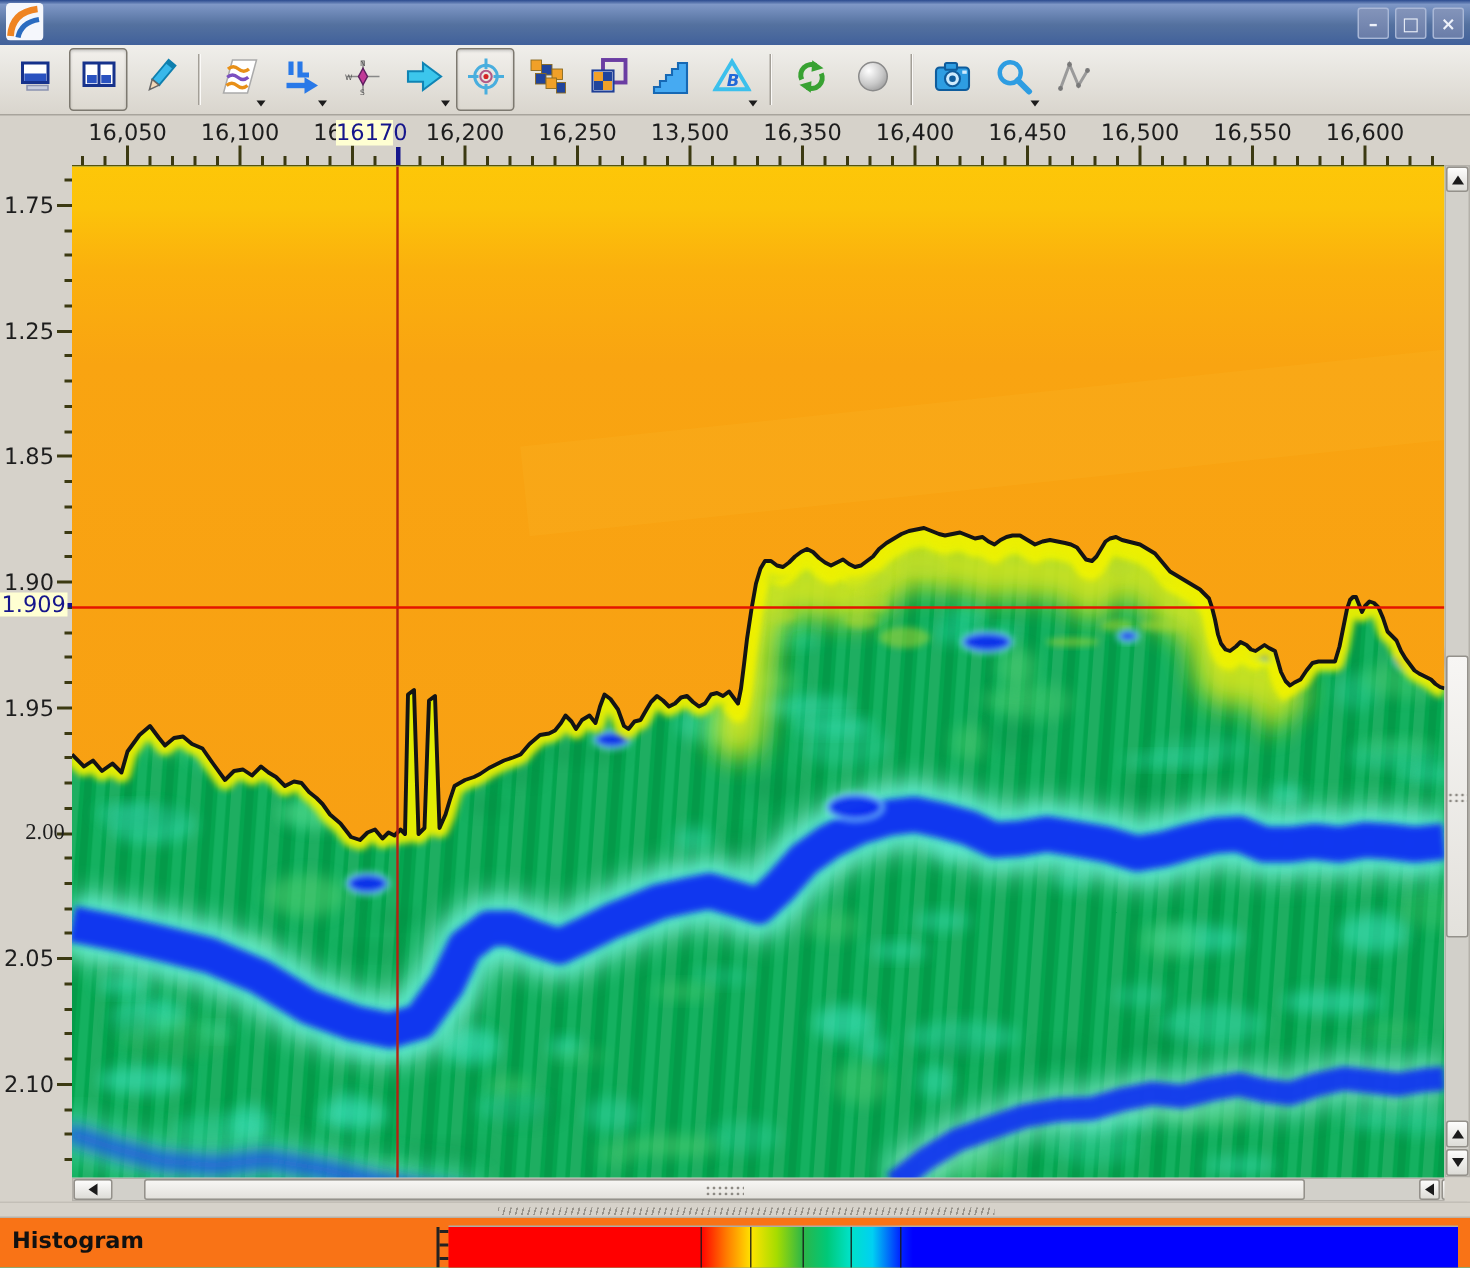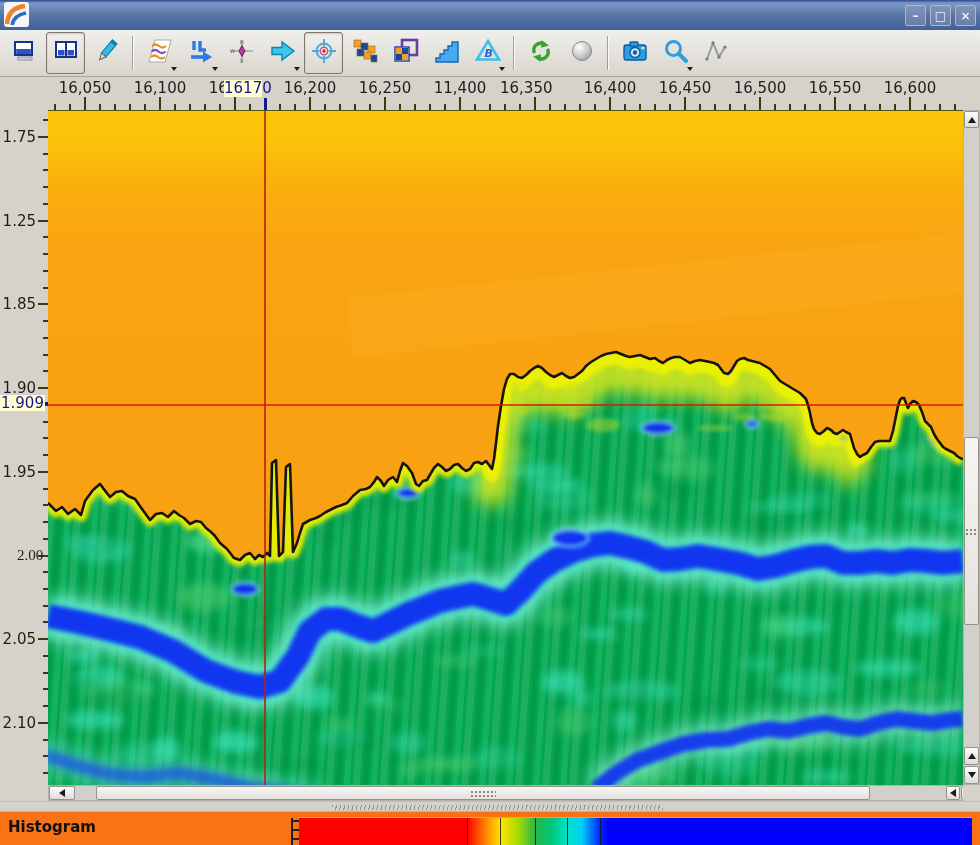--- a/index.html
+++ b/index.html
@@ -263,27 +263,27 @@
     <div class="tick" style="left:339.25px;top:27px;width:1.5px;height:6px;"></div>
     <div class="tick" style="left:354.25px;top:27px;width:1.5px;height:6px;"></div>
     <div class="tick" style="left:369.25px;top:27px;width:1.5px;height:6px;"></div>
     <div class="tick" style="left:384.25px;top:20px;width:1.5px;height:13px;"></div>
     <div class="axlab" style="left:350px;top:2px;width:70px;text-align:center;">16,250</div>
     <div class="tick" style="left:399.25px;top:27px;width:1.5px;height:6px;"></div>
     <div class="tick" style="left:414.25px;top:27px;width:1.5px;height:6px;"></div>
     <div class="tick" style="left:429.25px;top:27px;width:1.5px;height:6px;"></div>
     <div class="tick" style="left:444.25px;top:27px;width:1.5px;height:6px;"></div>
     <div class="tick" style="left:459.25px;top:20px;width:1.5px;height:13px;"></div>
-    <div class="axlab" style="left:425px;top:2px;width:70px;text-align:center;">11,400</div>
+    <div class="axlab" style="left:425px;top:2px;width:70px;text-align:center;">13,500</div>
     <div class="tick" style="left:474.25px;top:27px;width:1.5px;height:6px;"></div>
     <div class="tick" style="left:489.25px;top:27px;width:1.5px;height:6px;"></div>
     <div class="tick" style="left:504.25px;top:27px;width:1.5px;height:6px;"></div>
     <div class="tick" style="left:519.25px;top:27px;width:1.5px;height:6px;"></div>
     <div class="tick" style="left:534.25px;top:20px;width:1.5px;height:13px;"></div>
-    <div class="axlab" style="left:500px;top:2px;width:70px;">16,350</div>
+    <div class="axlab" style="left:500px;top:2px;width:70px;text-align:center;">16,350</div>
     <div class="tick" style="left:549.25px;top:27px;width:1.5px;height:6px;"></div>
     <div class="tick" style="left:564.25px;top:27px;width:1.5px;height:6px;"></div>
     <div class="tick" style="left:579.25px;top:27px;width:1.5px;height:6px;"></div>
     <div class="tick" style="left:594.25px;top:27px;width:1.5px;height:6px;"></div>
     <div class="tick" style="left:609.25px;top:20px;width:1.5px;height:13px;"></div>
     <div class="axlab" style="left:575px;top:2px;width:70px;text-align:center;">16,400</div>
     <div class="tick" style="left:624.25px;top:27px;width:1.5px;height:6px;"></div>
     <div class="tick" style="left:639.25px;top:27px;width:1.5px;height:6px;"></div>
     <div class="tick" style="left:654.25px;top:27px;width:1.5px;height:6px;"></div>
     <div class="tick" style="left:669.25px;top:27px;width:1.5px;height:6px;"></div>

